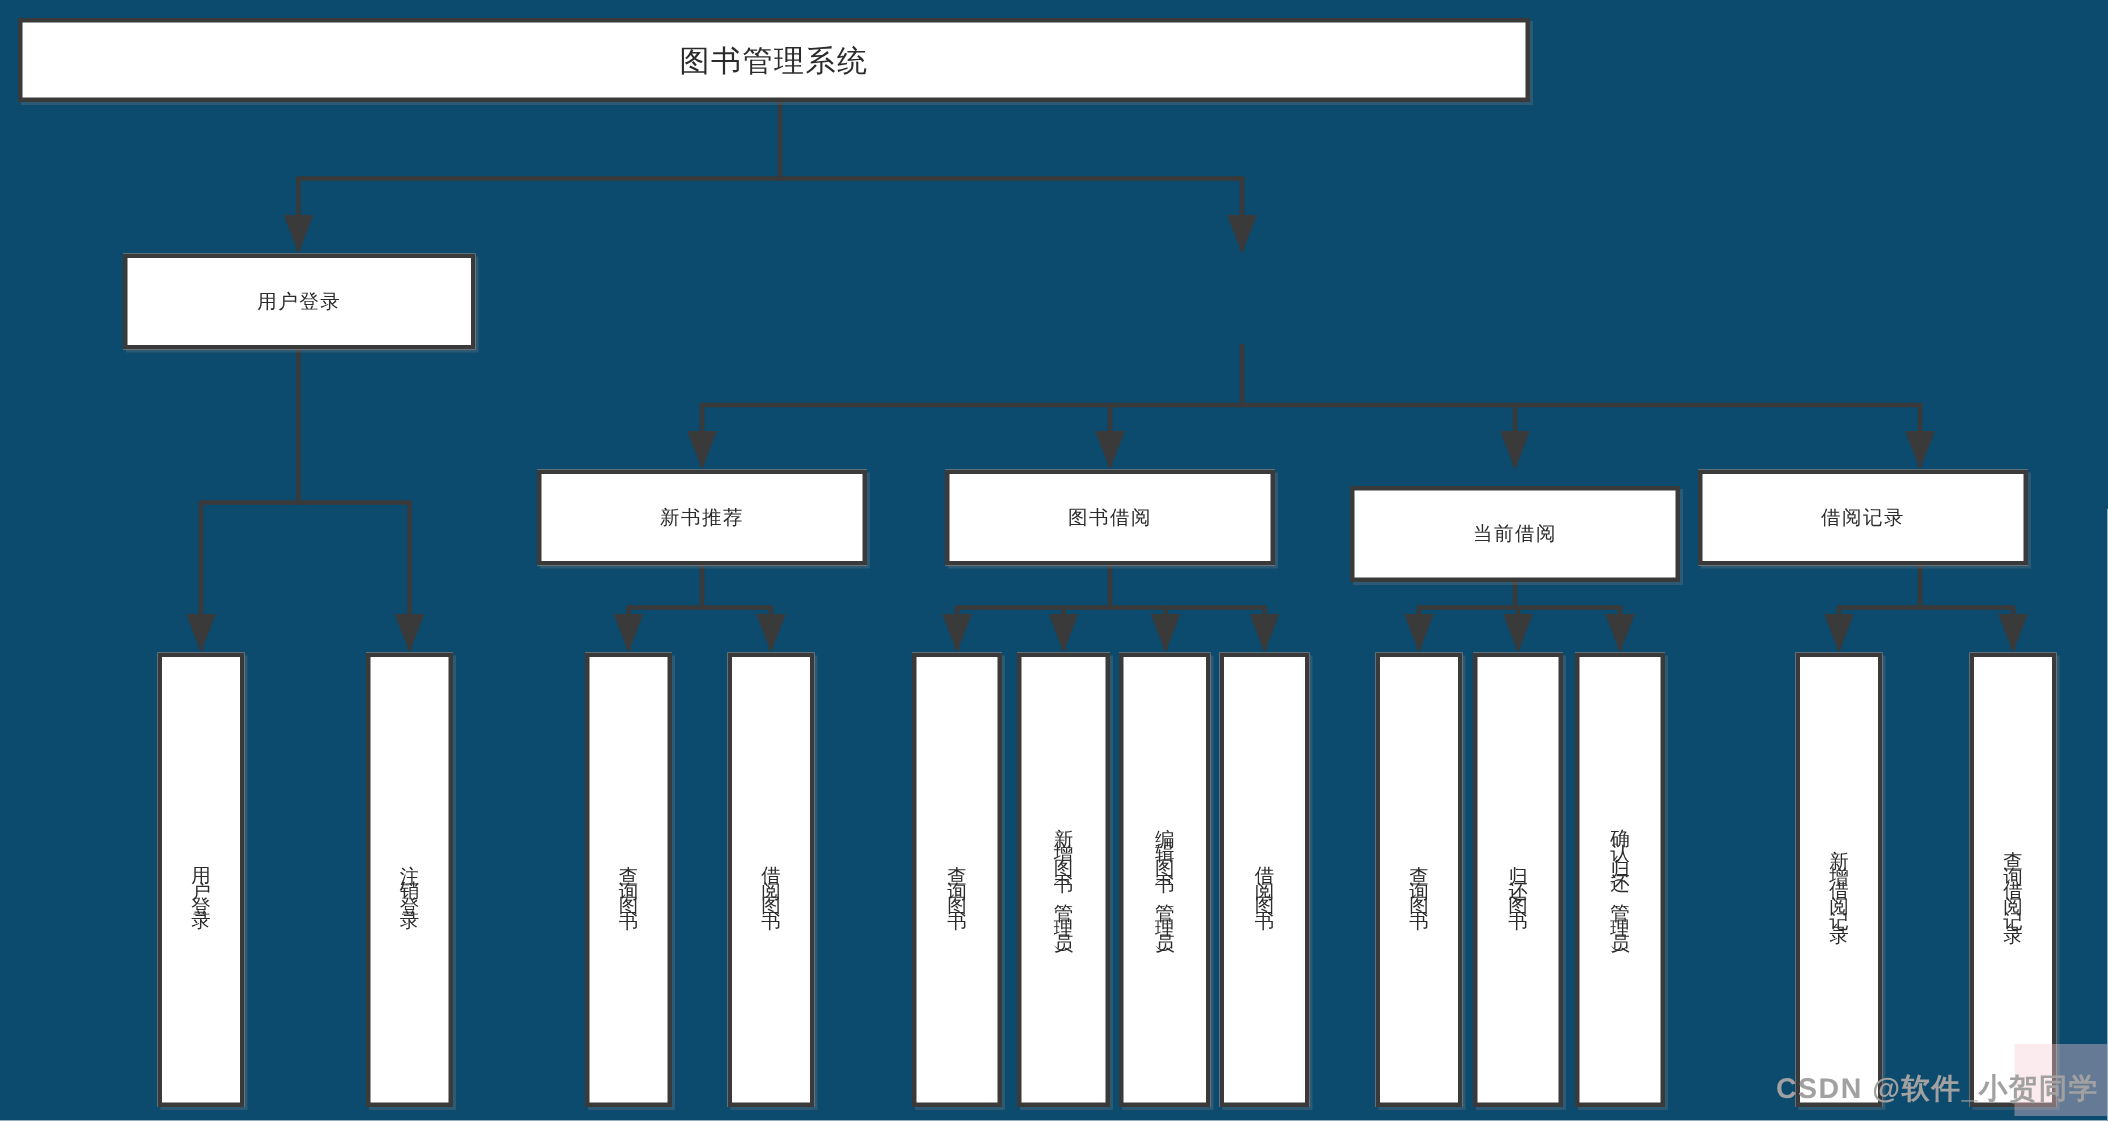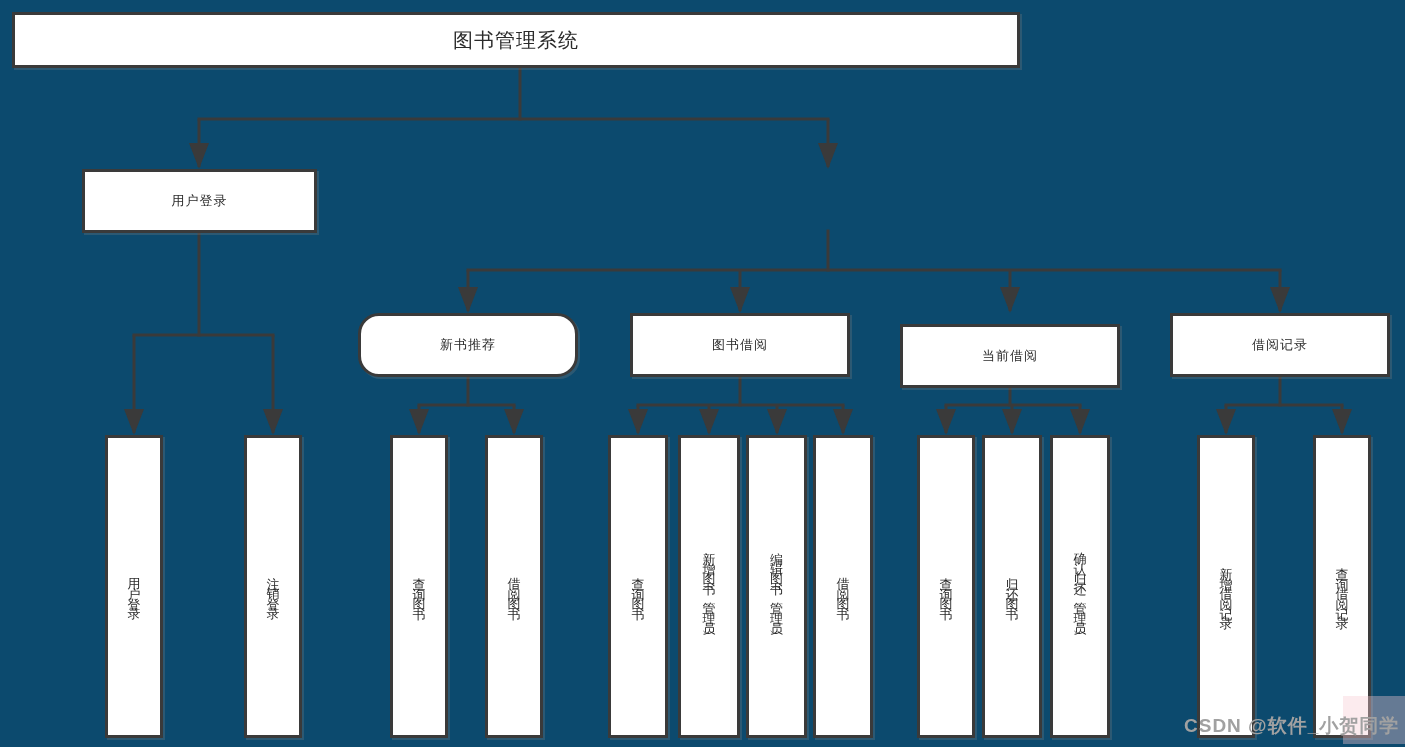--- a/index.html
+++ b/index.html
@@ -28,24 +28,24 @@
     text-orientation:mixed;
     letter-spacing:10px;
     white-space:nowrap;
     line-height:1;
   }
   .hlabel{letter-spacing:1px;}
   
   .n-root{left:12px;top:12px;width:1008px;height:56px;}
   .n-user-login{left:82px;top:169px;width:235px;height:64px;}
   .n-book-mgmt{left:710px;top:169px;width:237px;height:64px;}
-  .n-new-book{left:358px;top:313px;width:220px;height:64px;border-radius:21px;}
+  .n-new-book{left:358px;top:313px;width:220px;height:64px;}
   .n-book-borrow{left:630px;top:313px;width:220px;height:64px;}
   .n-cur-borrow{left:900px;top:313px;width:220px;height:64px;margin-top:11px;}
-  .n-borrow-rec{left:1170px;top:313px;width:220px;height:64px;}
+  .n-borrow-rec{left:1132px;top:313px;width:220px;height:64px;}
   .leaf{top:435px;height:303px;}
   .l-a1{left:105px;width:58px;}
   .l-a2{left:244px;width:58px;}
   .l-b1{left:390px;width:58px;}
   .l-b2{left:485px;width:58px;}
   .l-c1{left:608px;width:60px;}
   .l-c2{left:678px;width:62px;}
   .l-c3{left:746px;width:61px;}
   .l-c4{left:813px;width:60px;}
   .l-d1{left:917px;width:58px;}

